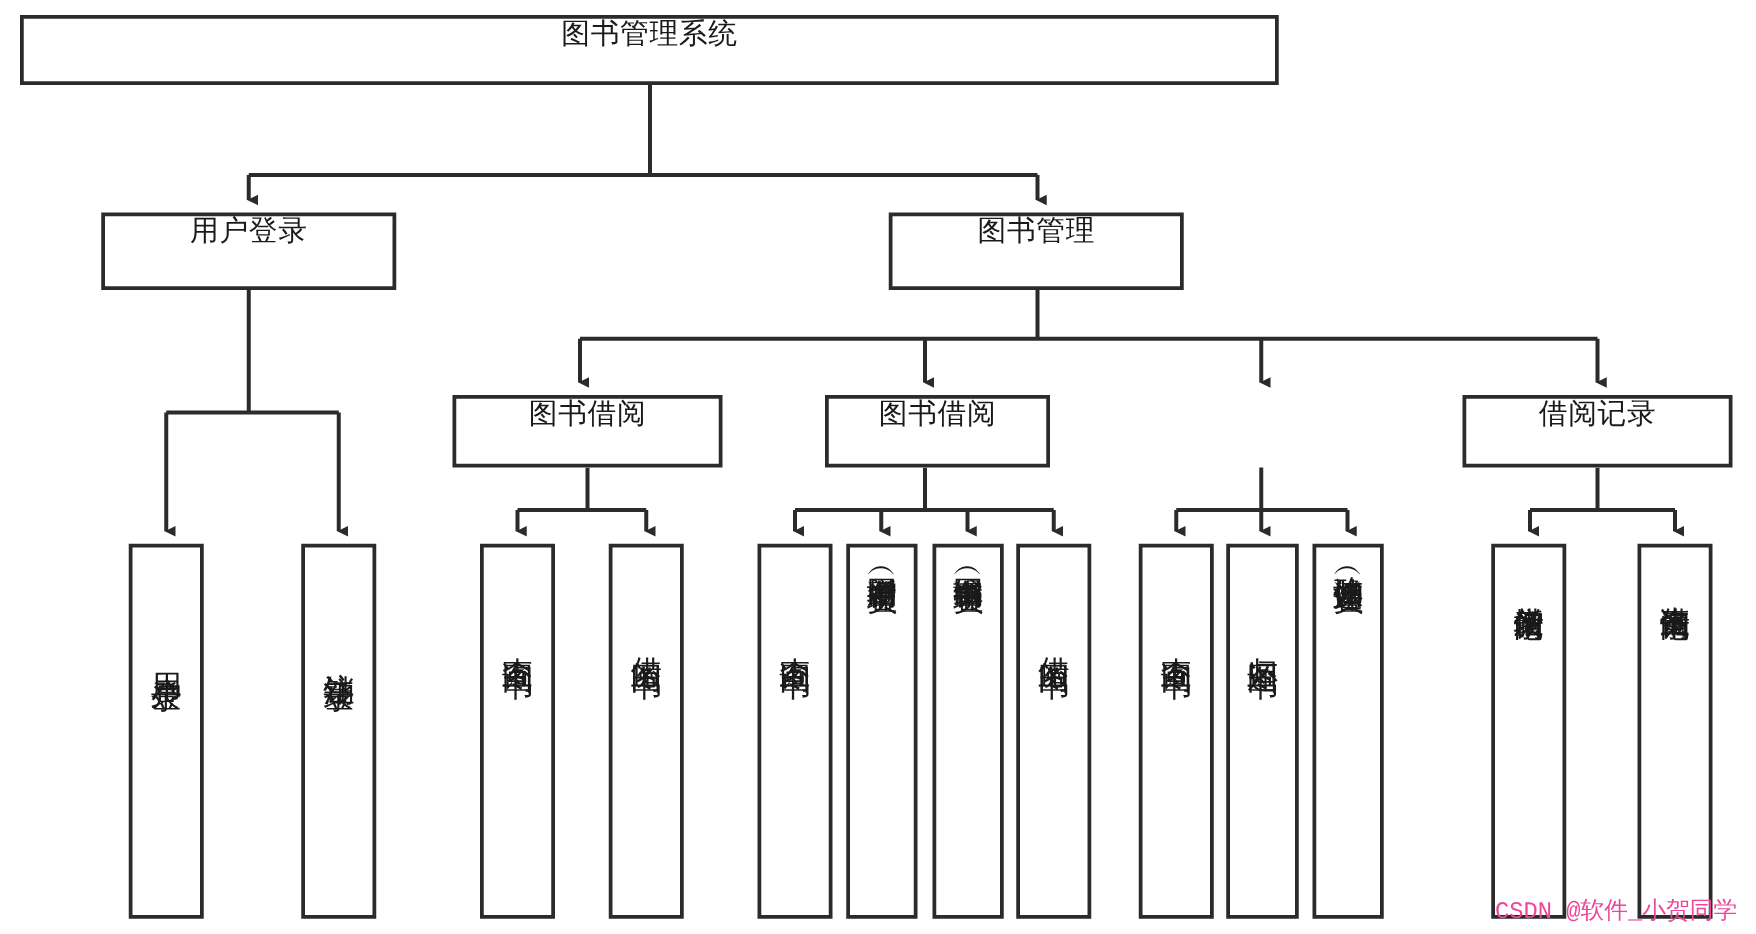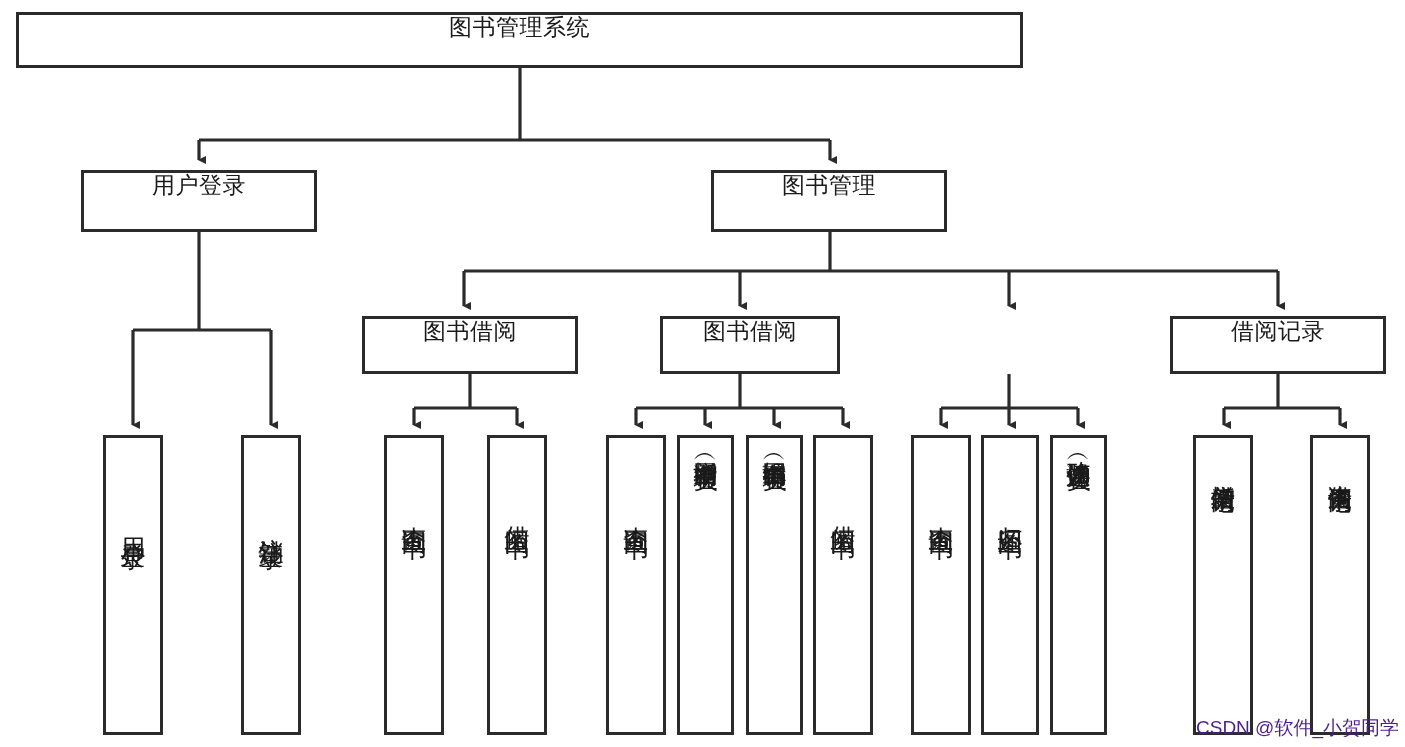--- a/index.html
+++ b/index.html
@@ -61,25 +61,25 @@
     white-space: nowrap;
     line-height: 1.0;
     display: block;
   }
   .node.vert.tall-text .node-label {
     font-size: 24px;
     letter-spacing: 1px;
   }
   .watermark {
     position: absolute;
-    color: #4c1d95;
+    color: #ec4899;
     font-size: 19px;
     white-space: nowrap;
     z-index: 9;
-    font-family: Liberation Sans, sans-serif;
+    font-family: Liberation Mono, monospace;
   }
 </style>
 </head>
 <body>
 
 <div id="canvas">
 
   <svg id="edges" viewBox="0 0 1405 747" xmlns="http://www.w3.org/2000/svg">
     <defs>
       <marker id="arrow" markerWidth="10" markerHeight="10" refX="4.2" refY="7.4" orient="auto" markerUnits="userSpaceOnUse">

